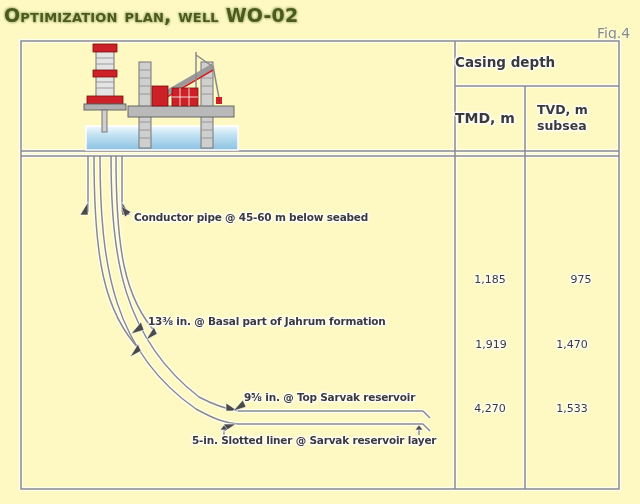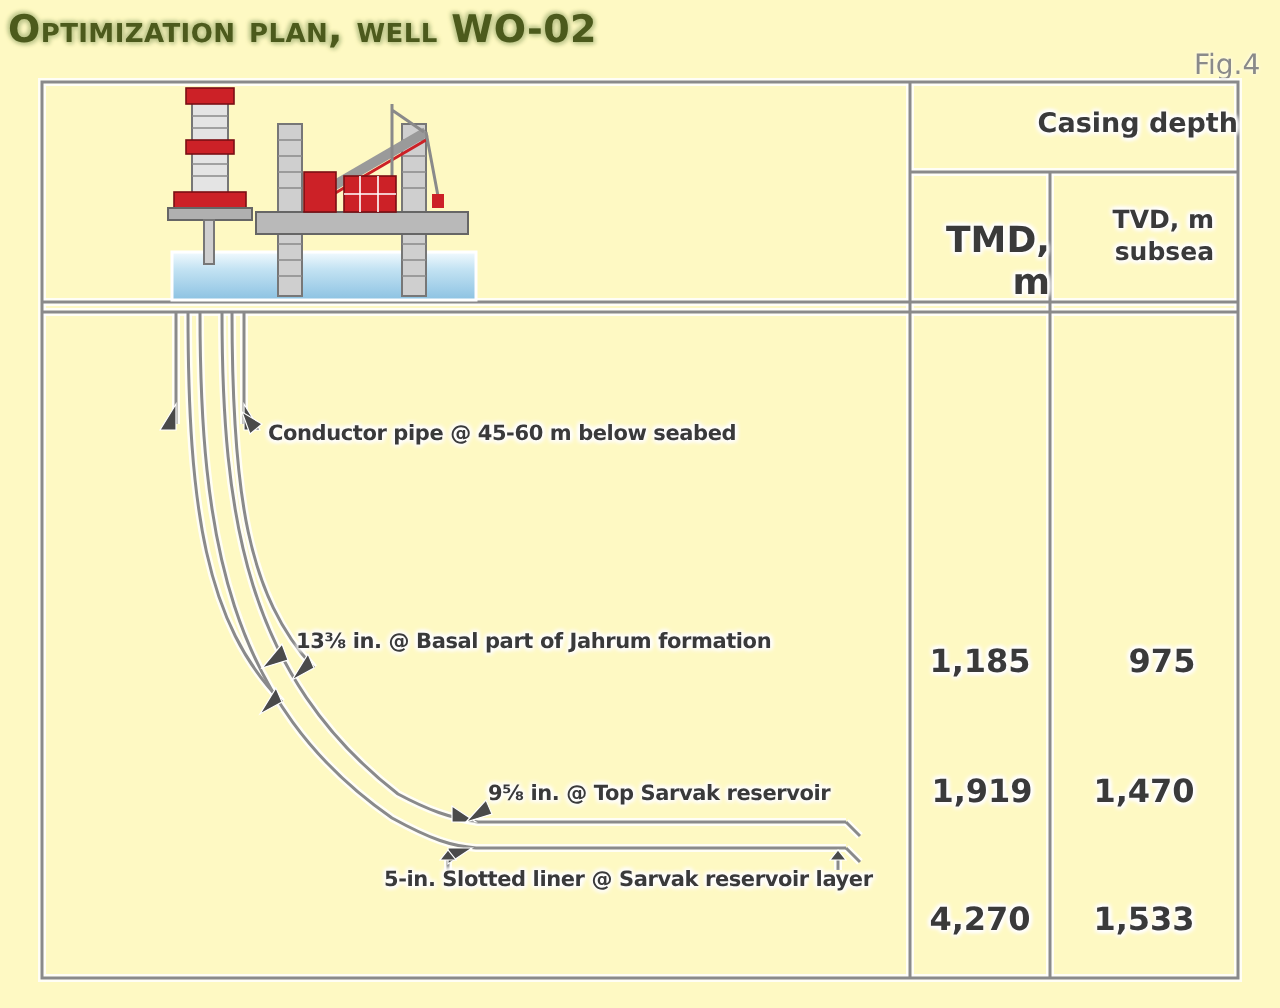--- a/index.html
+++ b/index.html
@@ -18,22 +18,22 @@
     text-shadow:0 0 2px #bcc488,0 0 3px #bcc488,1px 1px 2px #cdd49c,-1px -1px 2px #cdd49c;
     white-space:nowrap;
   }
   #fig-label{
     position:absolute;left:597px;top:25px;font-size:14px;color:#8a8a8a;
     text-shadow:0 0 2px #fff;
   }
   .diagram-label{
     position:absolute;font-size:10.5px;font-weight:600;white-space:nowrap;letter-spacing:-.2px;
   }
-  .th{position:absolute;font-weight:700;text-align:right;}
-  .val{position:absolute;font-weight:700;font-size:16px;text-align:center;margin-top:48px;}
+  .th{position:absolute;font-weight:700;text-align:left;}
+  .val{position:absolute;font-weight:400;font-size:11px;text-align:center;}
   svg{position:absolute;left:0;top:0;}
 </style>
 </head>
 <body>
 
 <div id="stage">
 
   <div id="title">Optimization plan, well WO-02</div>
   <div id="fig-label">Fig.4</div>
 
@@ -121,21 +121,21 @@
       <rect x="102" y="110" width="5" height="22" fill="#cfcfcf" stroke="#777" stroke-width="1"></rect>
     </g>
   </svg>
 
   <div class="diagram-label halo" style="left:134px;top:211px">Conductor pipe @ 45-60 m below seabed</div>
   <div class="diagram-label halo" style="left:148px;top:315px">13⅜ in. @ Basal part of Jahrum formation</div>
   <div class="diagram-label halo" style="left:244px;top:391px">9⅝ in. @ Top Sarvak reservoir</div>
   <div class="diagram-label halo" style="left:192px;top:434px">5-in. Slotted liner @ Sarvak reservoir layer</div>
 
   <div class="th halo" style="left:455px;top:54px;width:164px;font-size:13.5px">Casing depth</div>
-  <div class="th halo" style="left:455px;top:110px;width:70px;font-size:18px">TMD, m</div>
+  <div class="th halo" style="left:455px;top:110px;width:70px;font-size:14px">TMD, m</div>
   <div class="th halo" style="left:537px;top:102px;width:70px;font-size:12.5px;line-height:1.3">TVD, m subsea</div>
 
   <div class="val halo" style="left:455px;top:273px;width:70px">1,185</div>
   <div class="val halo" style="left:525px;top:273px;width:112px">975</div>
   <div class="val halo" style="left:455px;top:338px;width:72px">1,919</div>
   <div class="val halo" style="left:525px;top:338px;width:94px">1,470</div>
   <div class="val halo" style="left:455px;top:402px;width:70px">4,270</div>
   <div class="val halo" style="left:525px;top:402px;width:94px">1,533</div>
 
 </div>

